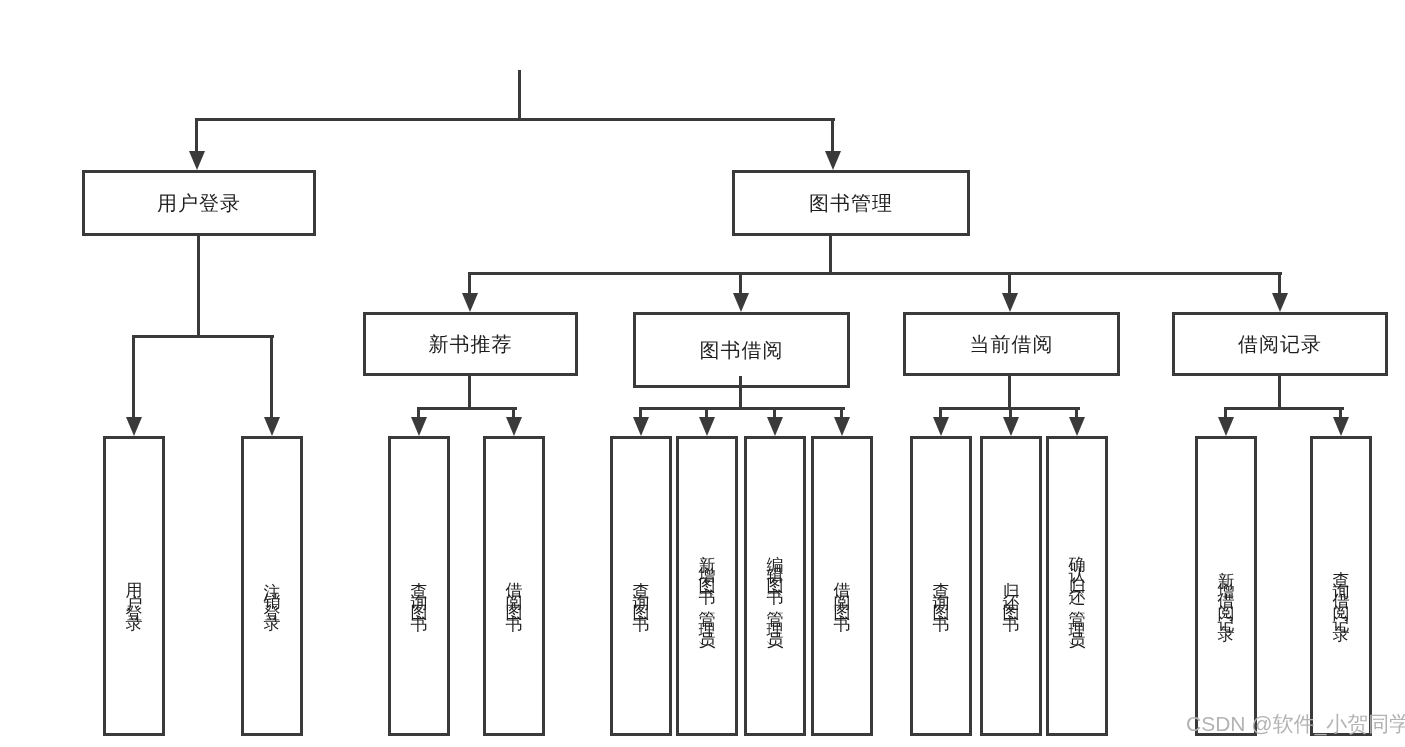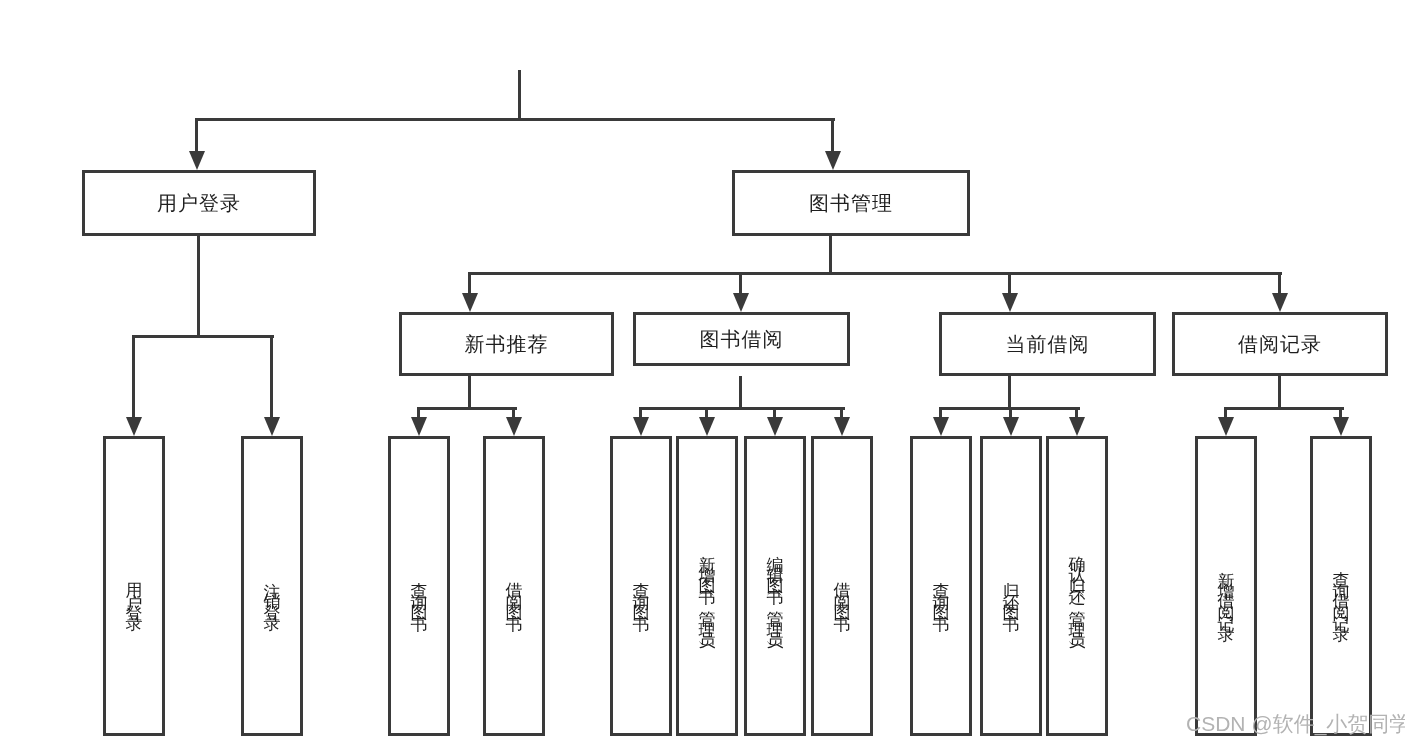--- a/index.html
+++ b/index.html
@@ -57,23 +57,23 @@
 </style>
 </head>
 <body>
 
 <div class="canvas">
 
 
   <div class="node mid" style="left:82px;top:170px;width:234px;height:66px;">用户登录</div>
   <div class="node mid" style="left:732px;top:170px;width:238px;height:66px;">图书管理</div>
 
-  <div class="node mid" style="left:363px;top:312px;width:215px;height:64px;margin-left:36px;">新书推荐</div>
-  <div class="node mid" style="left:633px;top:312px;width:217px;height:54px;">图书借阅</div>
-  <div class="node mid" style="left:903px;top:312px;width:217px;height:64px;margin-left:36px;">当前借阅</div>
+  <div class="node mid" style="left:363px;top:312px;width:215px;height:64px;">新书推荐</div>
+  <div class="node mid" style="left:633px;top:312px;width:217px;height:76px;">图书借阅</div>
+  <div class="node mid" style="left:903px;top:312px;width:217px;height:64px;">当前借阅</div>
   <div class="node mid" style="left:1172px;top:312px;width:216px;height:64px;font-family:Liberation Mono, monospace;">借阅记录</div>
 
   <div class="node leaf" style="left:103px;top:436px;width:62px;height:300px;">用户登录</div>
   <div class="node leaf" style="left:241px;top:436px;width:62px;height:300px;">注销登录</div>
 
   <div class="node leaf" style="left:388px;top:436px;width:62px;height:300px;">查询图书</div>
   <div class="node leaf" style="left:483px;top:436px;width:62px;height:300px;">借阅图书</div>
 
   <div class="node leaf" style="left:610px;top:436px;width:62px;height:300px;">查询图书</div>
   <div class="node leaf" style="left:676px;top:436px;width:62px;height:300px;">新增图书（管理员）</div>

